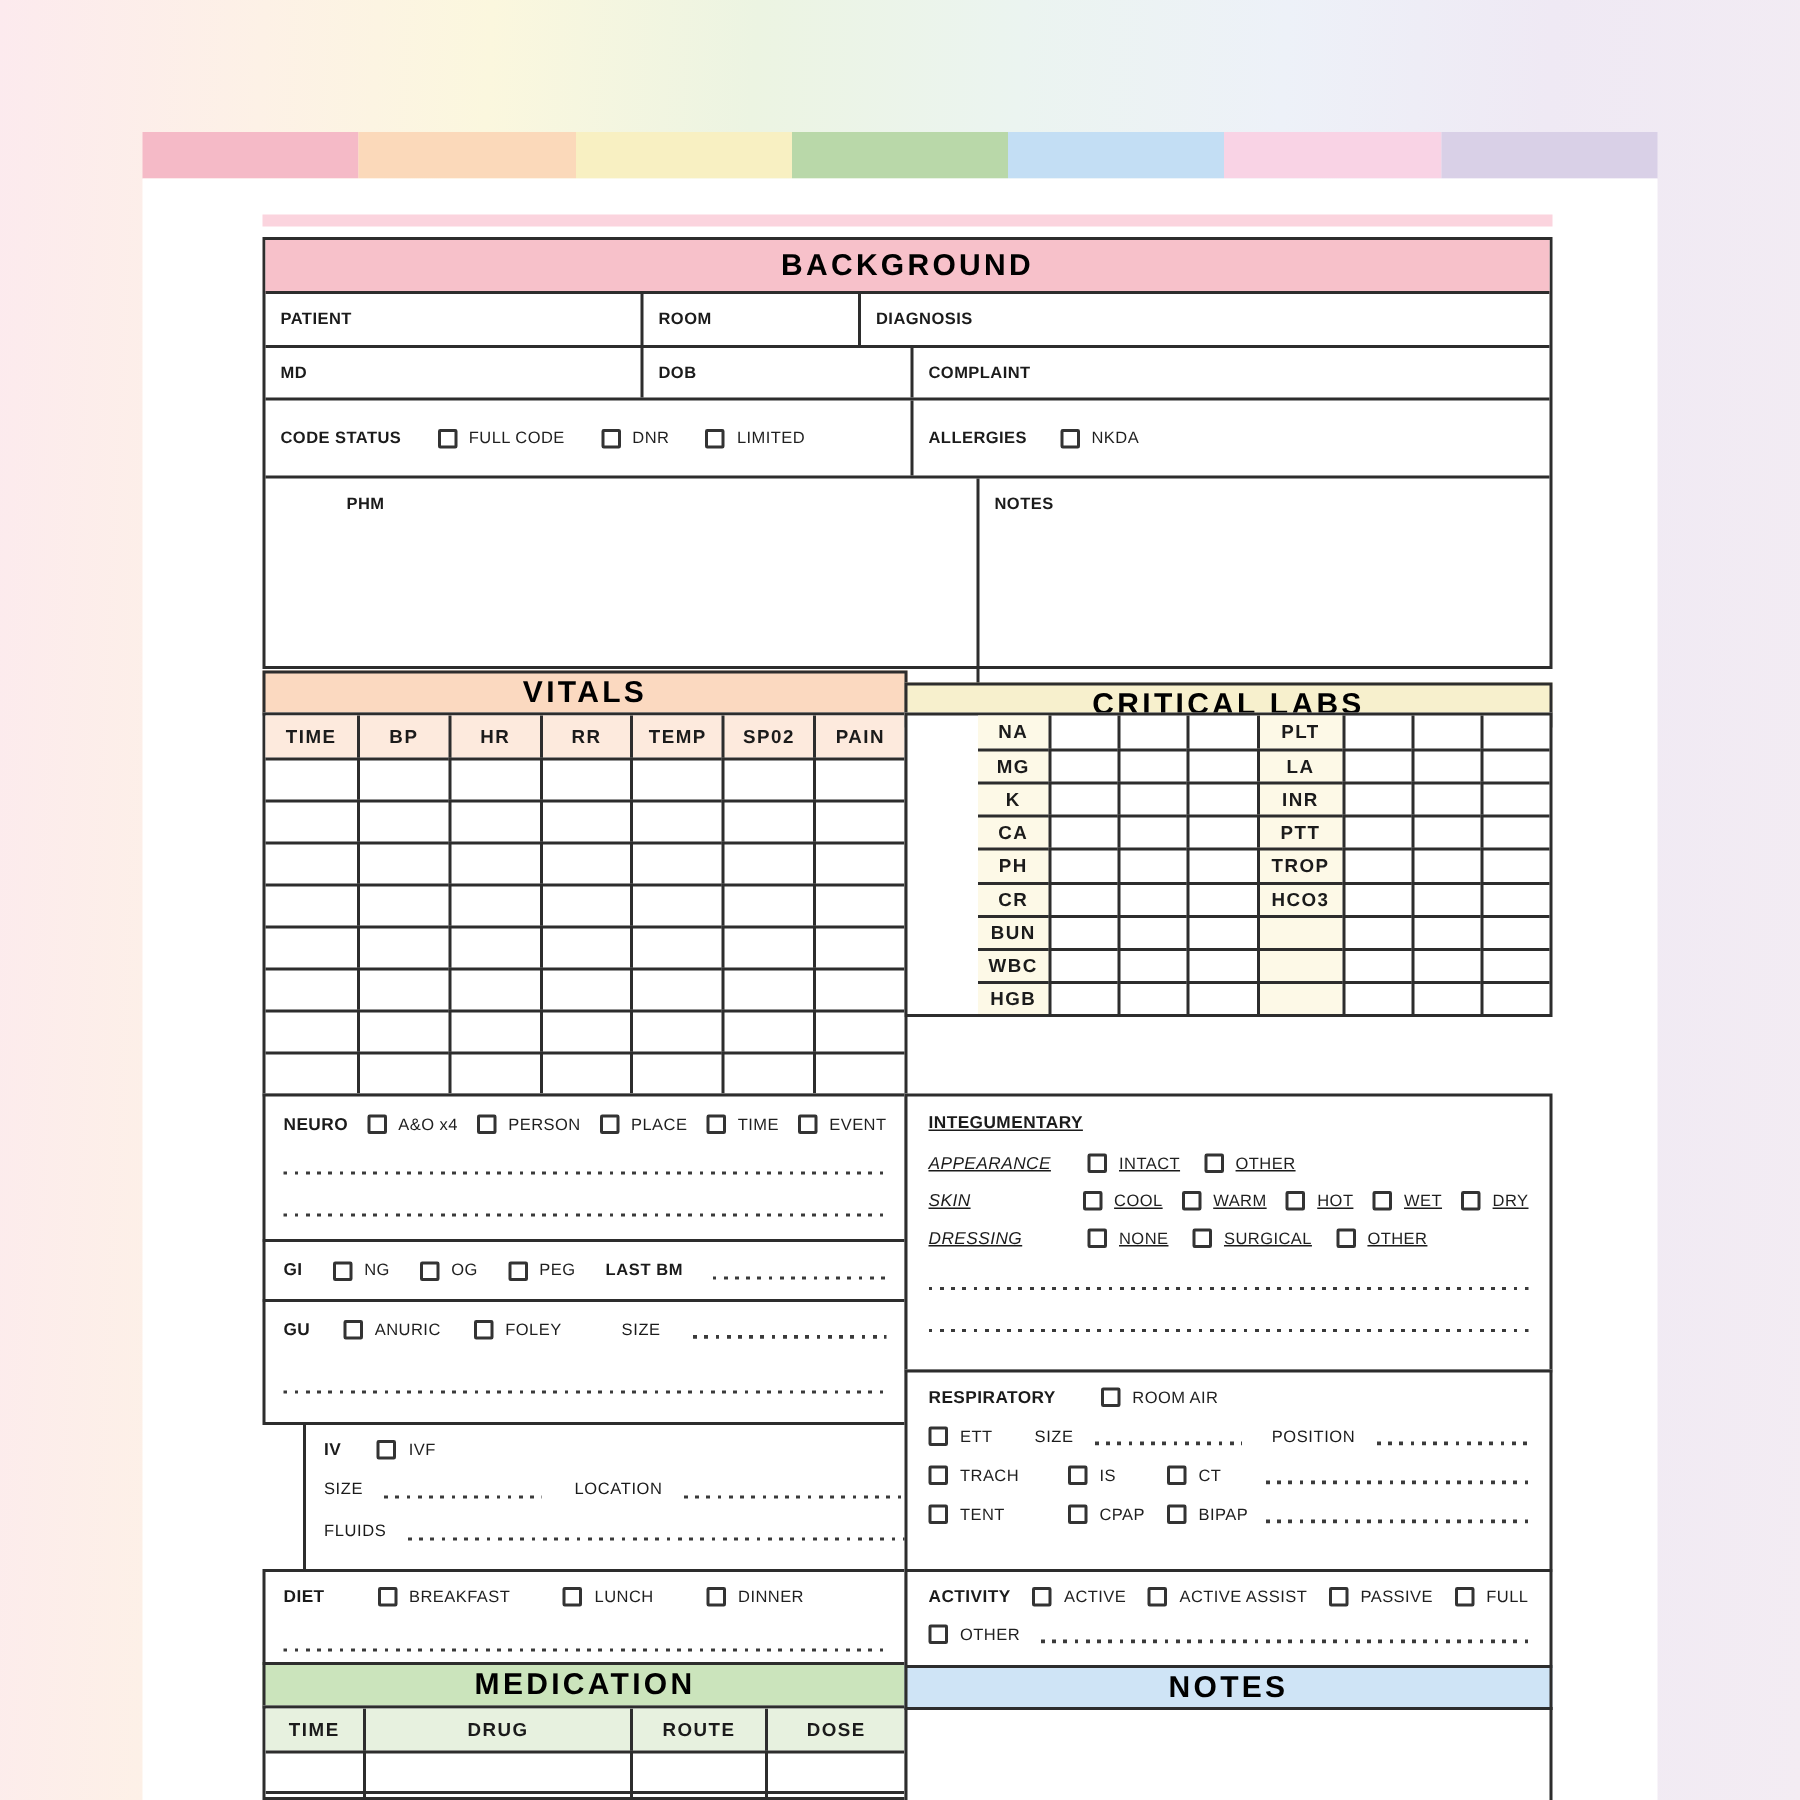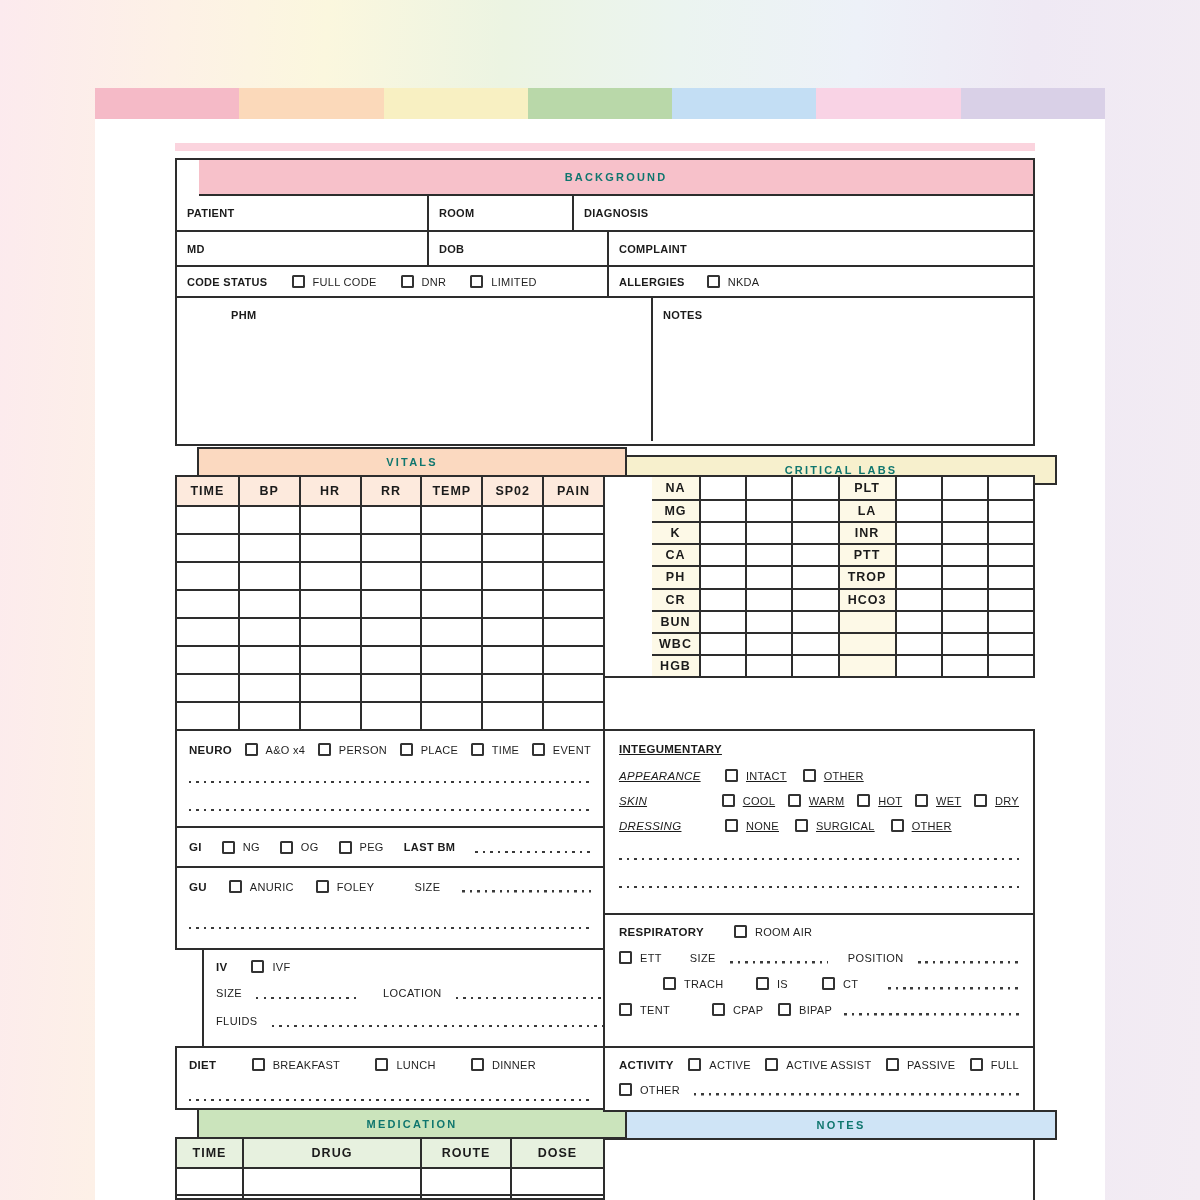--- a/index.html
+++ b/index.html
@@ -12,21 +12,21 @@
   }
   .stripes { position:absolute; left:95px; top:88px; width:1010px; height:31px; display:flex; }
   .stripe { flex:1; height:100%; }
   .page { position:absolute; left:95px; top:119px; width:1010px; height:1081px; background:#ffffff; }
   .sheet { position:absolute; left:175px; top:143px; width:860px; height:1057px; }
 
   .pinkbar { position:absolute; left:0; top:0; width:860px; height:8px; background:var(--pink-bar,#fbd4de); }
 
   .box { position:absolute; background:#fff; border:2px solid var(--border,#2d2d2d); }
   .sec-header { display:flex; align-items:center; justify-content:center;
-    font-weight:bold; font-size:11px; letter-spacing:2.2px; color:#0f766e;margin-left:22px; }
+    font-weight:bold; font-size:20px; letter-spacing:2.2px; color:#000000; }
 
   
   .bg-box { left:0; top:15px; width:860px; height:288px; }
   .bg-head { height:36px; background:var(--background-header,#f7c1ca); border-bottom:2px solid var(--border); }
   .bg-row { display:flex; border-bottom:2px solid var(--border); }
   .bg-row:last-child { border-bottom:none; }
   .bg-cell { padding:7px 10px; border-left:2px solid var(--border); }
   .bg-cell:first-child { border-left:none; }
   .f-label { font-weight:bold; font-size:11px; letter-spacing:.3px; }
 
@@ -93,21 +93,21 @@
     <div class="bg-row" style="height:36px;">
       <div class="bg-cell" style="width:250px;"><span class="f-label">PATIENT</span></div>
       <div class="bg-cell" style="width:145px;"><span class="f-label">ROOM</span></div>
       <div class="bg-cell grow"><span class="f-label">DIAGNOSIS</span></div>
     </div>
     <div class="bg-row" style="height:35px;">
       <div class="bg-cell" style="width:250px;"><span class="f-label">MD</span></div>
       <div class="bg-cell" style="width:180px;"><span class="f-label">DOB</span></div>
       <div class="bg-cell grow"><span class="f-label">COMPLAINT</span></div>
     </div>
-    <div class="bg-row" style="height:31px;">
+    <div class="bg-row" style="height:52px;">
       <div class="bg-cell" style="width:430px; display:flex; align-items:center; gap:24px;">
         <span class="f-label">CODE STATUS</span>
         <span class="cbg">
             <span class="cbx"></span>
             <span class="cbl">FULL CODE</span>
           </span>
         <span class="cbg">
             <span class="cbx"></span>
             <span class="cbl">DNR</span>
           </span>
@@ -458,21 +458,21 @@
       <span class="cbg">
           <span class="cbx"></span>
           <span class="cbl">ETT</span>
         </span>
       <span class="m-label" style="margin-left:14px;">SIZE</span>
       <span class="dots" style="width:98px;"></span>
       <span class="m-label" style="margin-left:6px;">POSITION</span>
       <span class="dots grow"></span>
     </div>
     <div class="row" style="margin-top:13px;">
-      <span class="cbg" style="width:93px;margin-left:44px;">
+      <span class="cbg" style="width:93px;">
           <span class="cbx"></span>
           <span class="cbl">TRACH</span>
         </span>
       <span class="cbg" style="width:66px;">
           <span class="cbx"></span>
           <span class="cbl">IS</span>
         </span>
       <span class="cbg" style="width:66px;">
           <span class="cbx"></span>
           <span class="cbl">CT</span>

